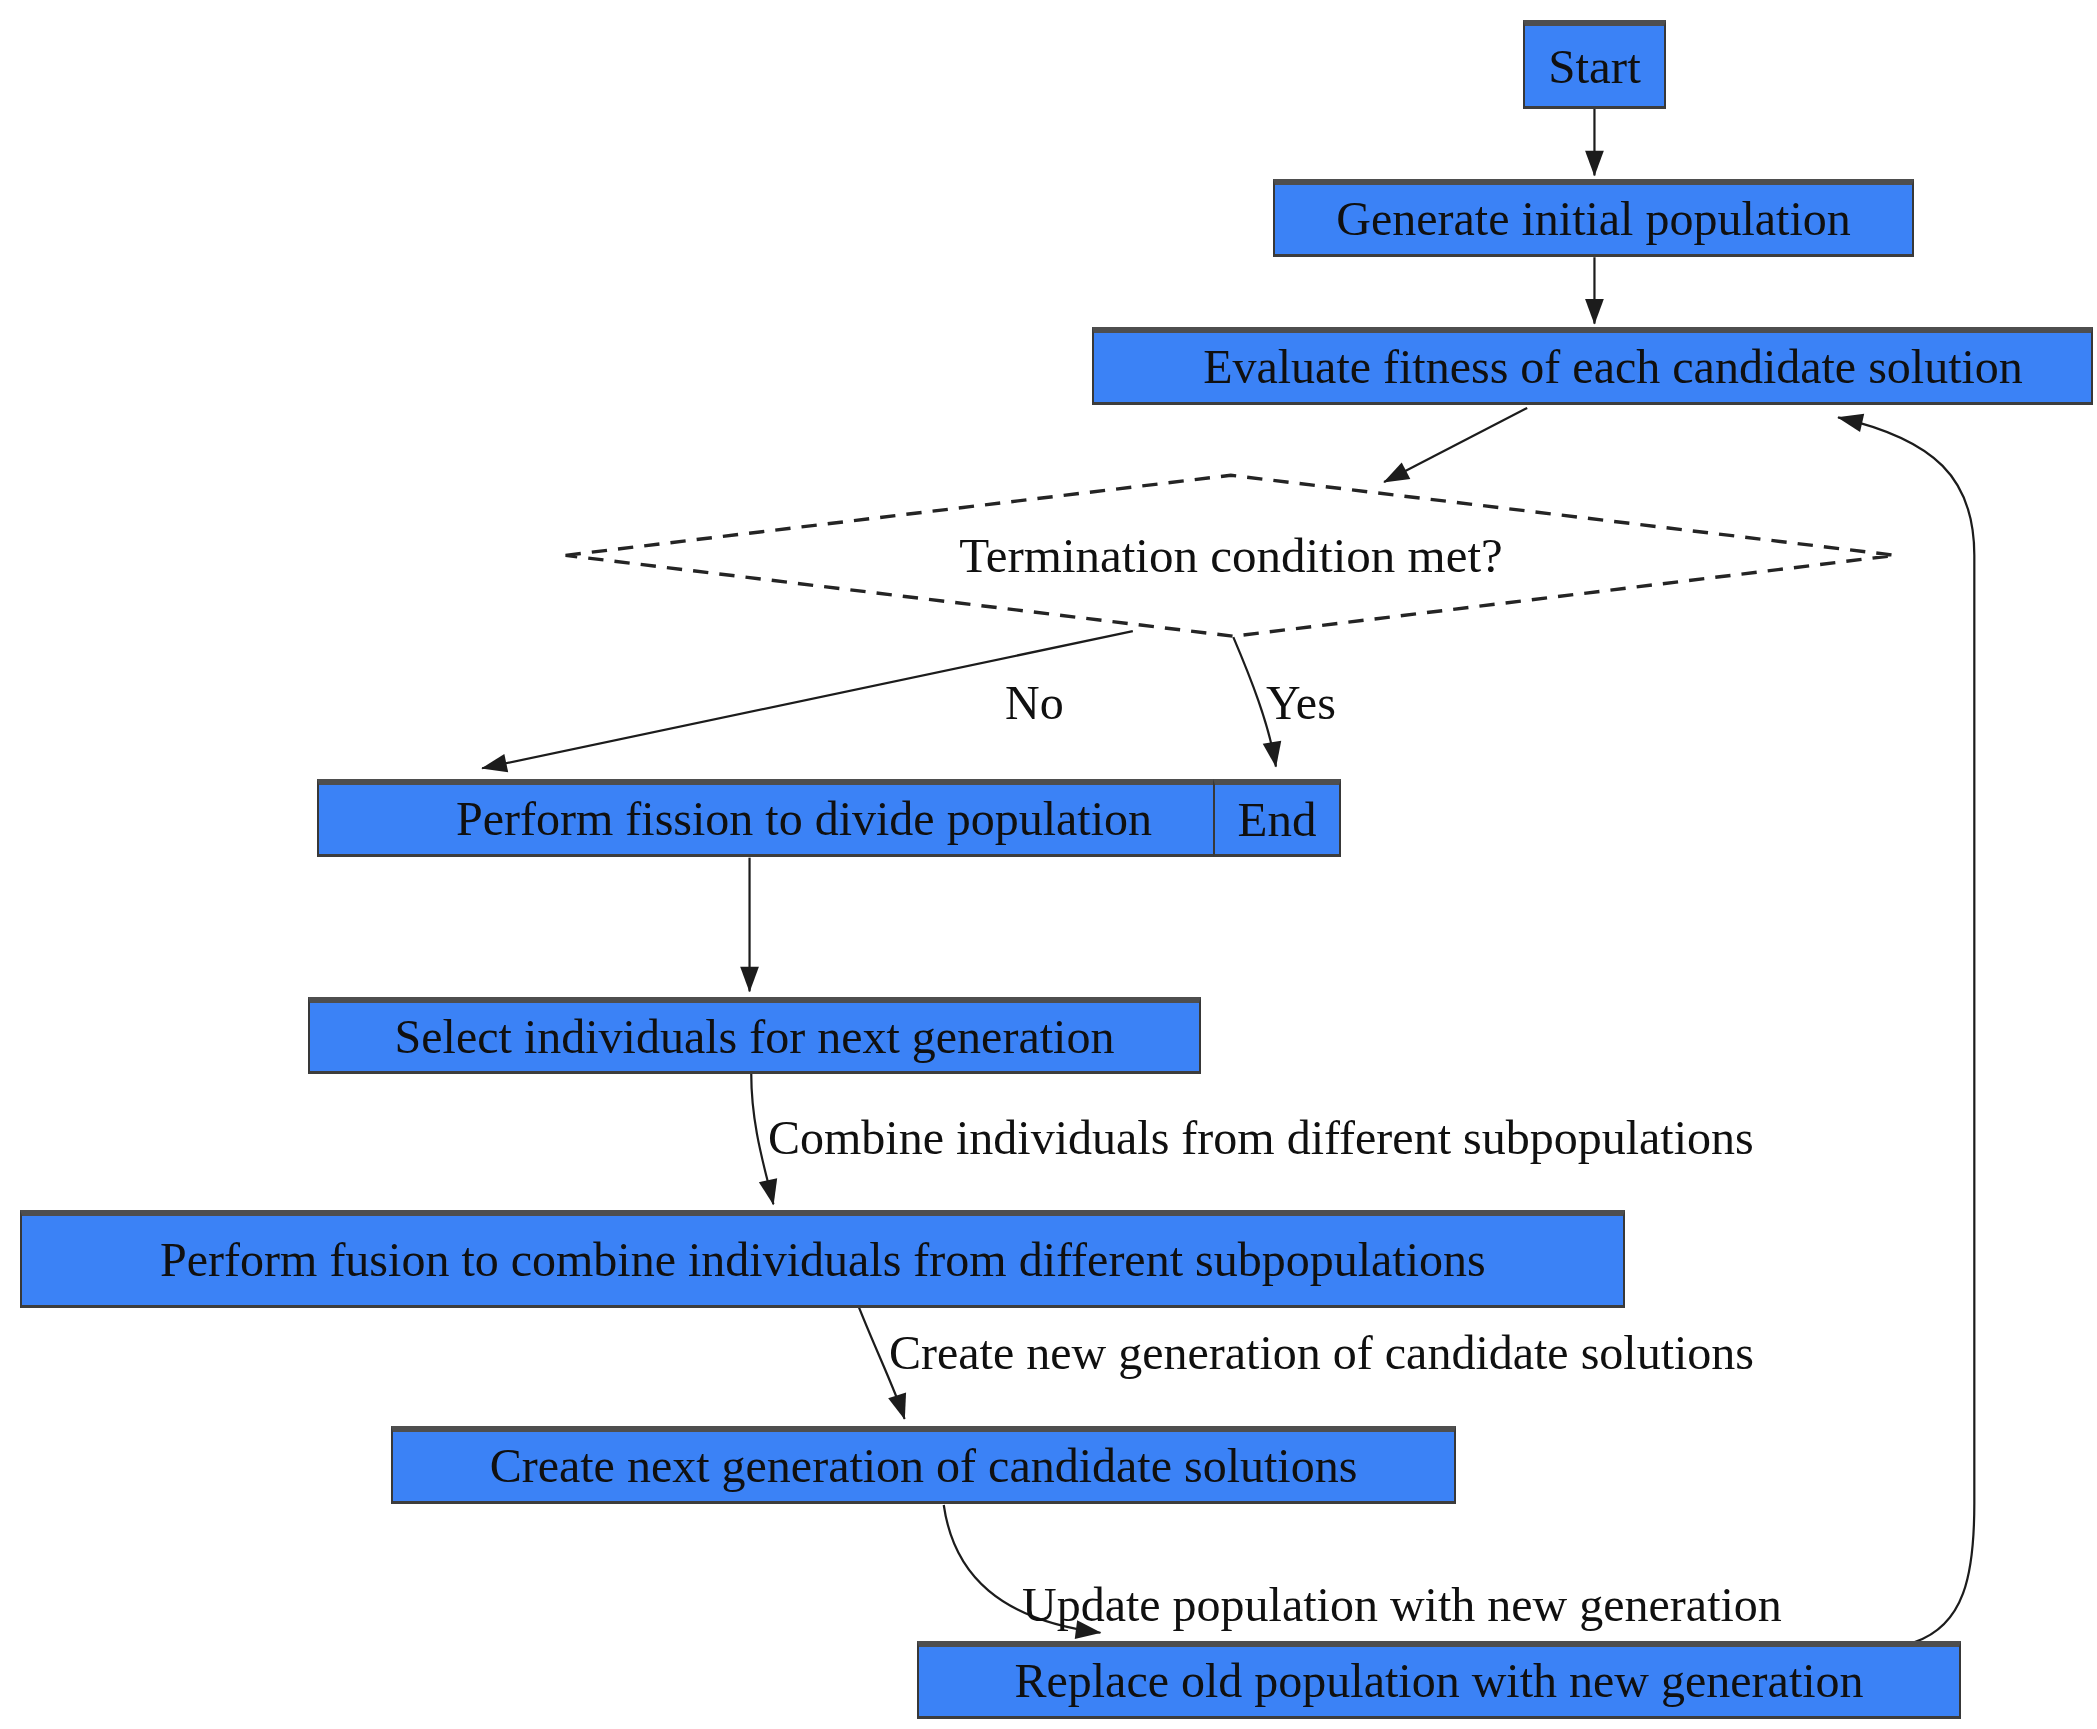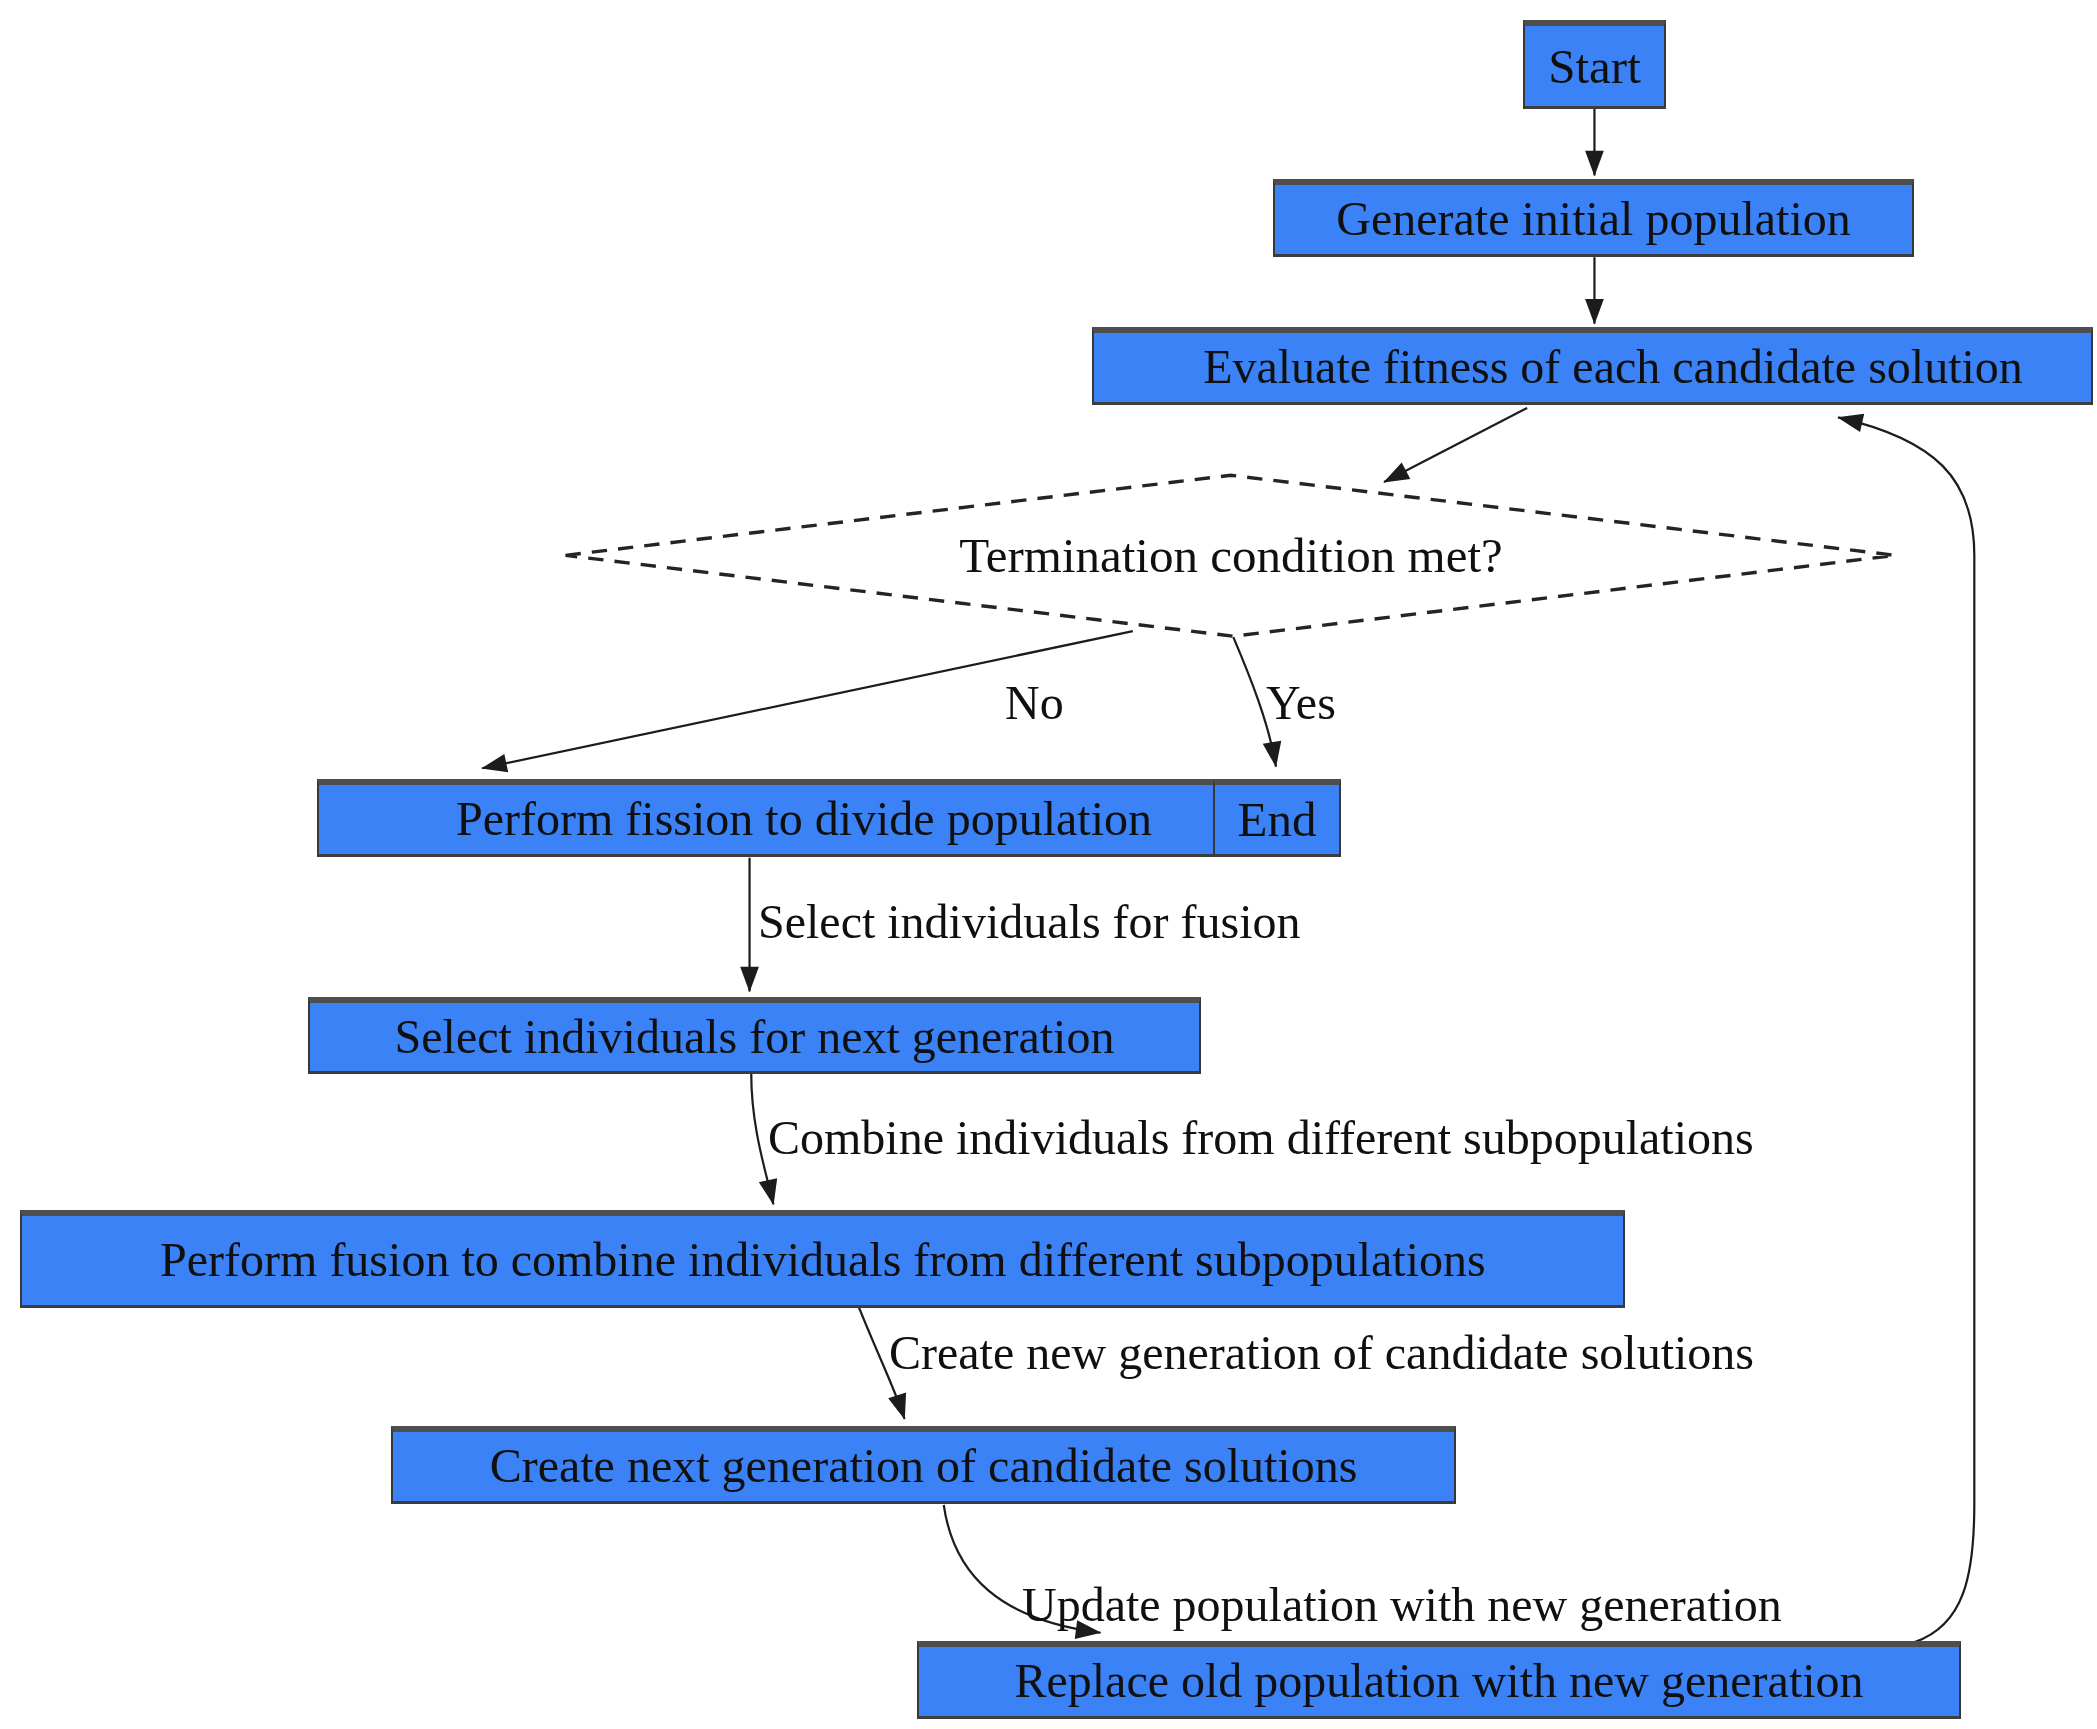--- a/index.html
+++ b/index.html
@@ -85,21 +85,20 @@
   <div class="node" style="left:20.4px;top:1210px;width:1605px;height:98px;">Perform fusion to combine individuals from different subpopulations</div>
 
   <div class="node" style="left:391px;top:1426px;width:1065px;height:78px;">Create next generation of candidate solutions</div>
 
   <div class="node" style="left:917px;top:1641px;width:1044px;height:78px;">Replace old population with new generation</div>
 
   <div class="edge-label" style="left:1005px;top:677px;">No</div>
 
   <div class="edge-label" style="left:1266px;top:677px;">Yes</div>
 
-  <div class="edge-label" style="left:758px;top:896px;">Select individuals for fusion</div>
 
   <div class="edge-label" style="left:755px;top:1112px;margin-left:13px;">Combine individuals from different subpopulations</div>
 
   <div class="edge-label" style="left:889px;top:1327px;">Create new generation of candidate solutions</div>
 
   <div class="edge-label" style="left:1022px;top:1543px;margin-top:36px;">Update population with new generation</div>
 
 </div>
 
 

